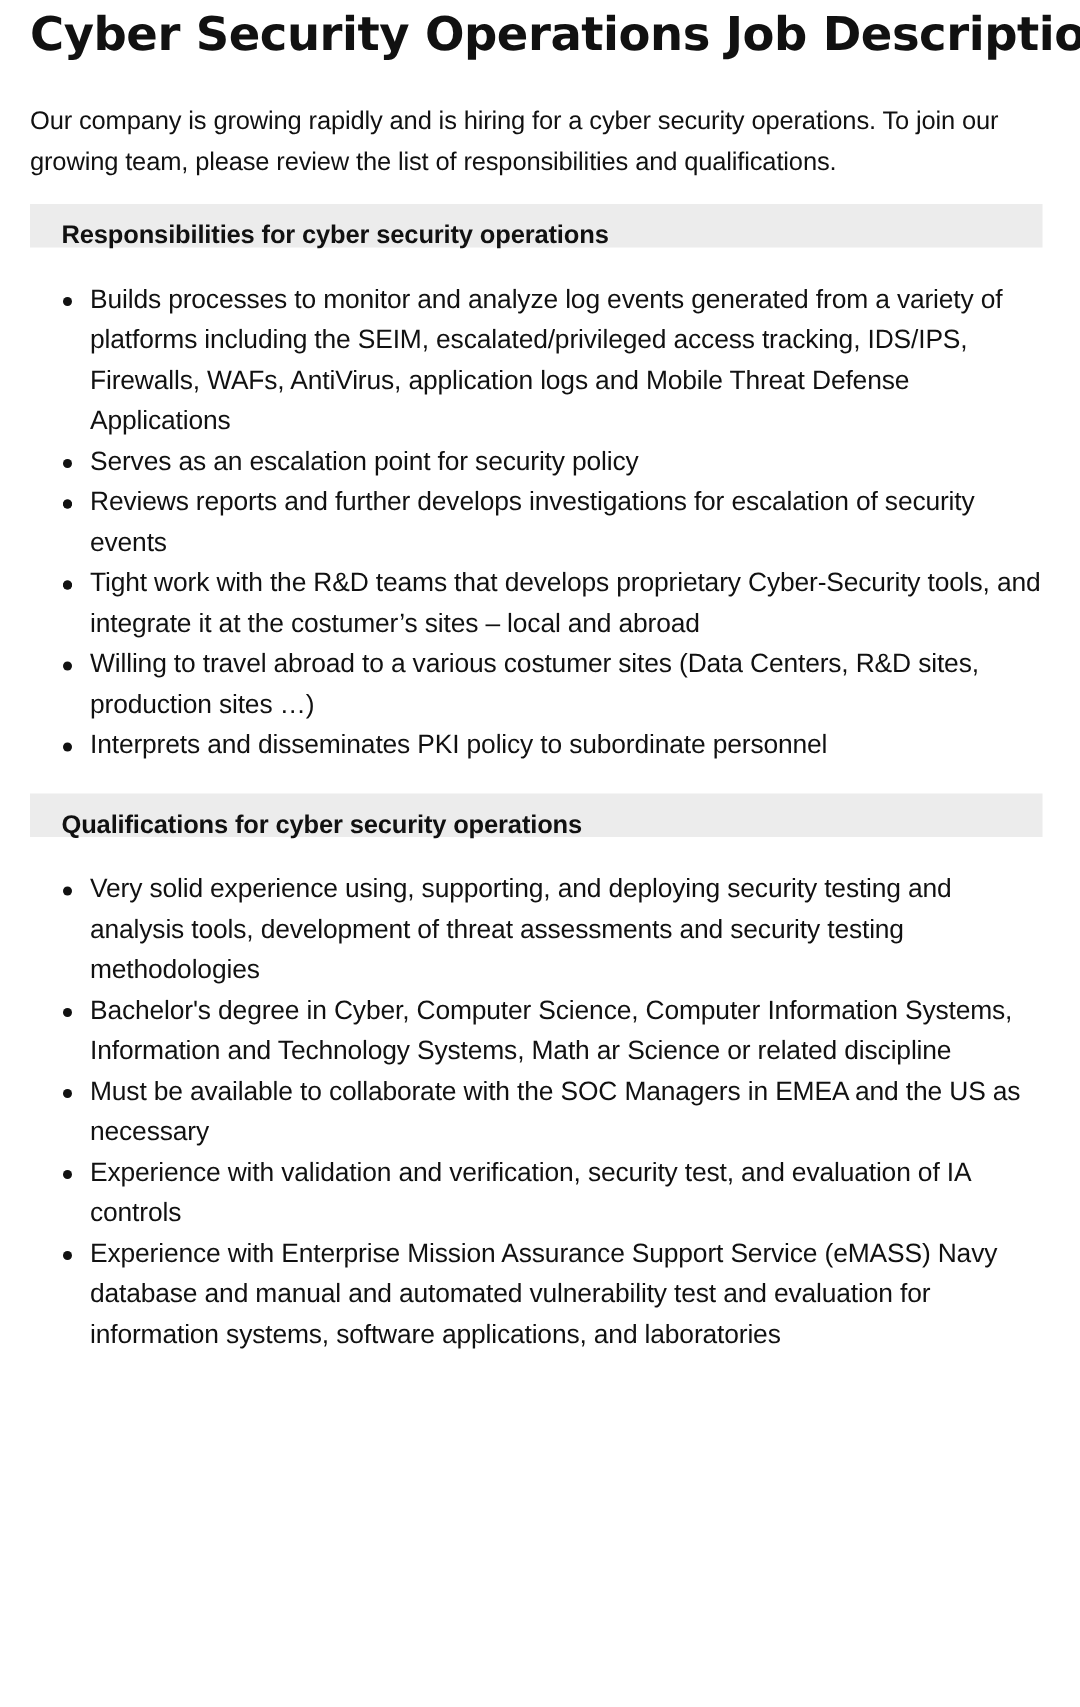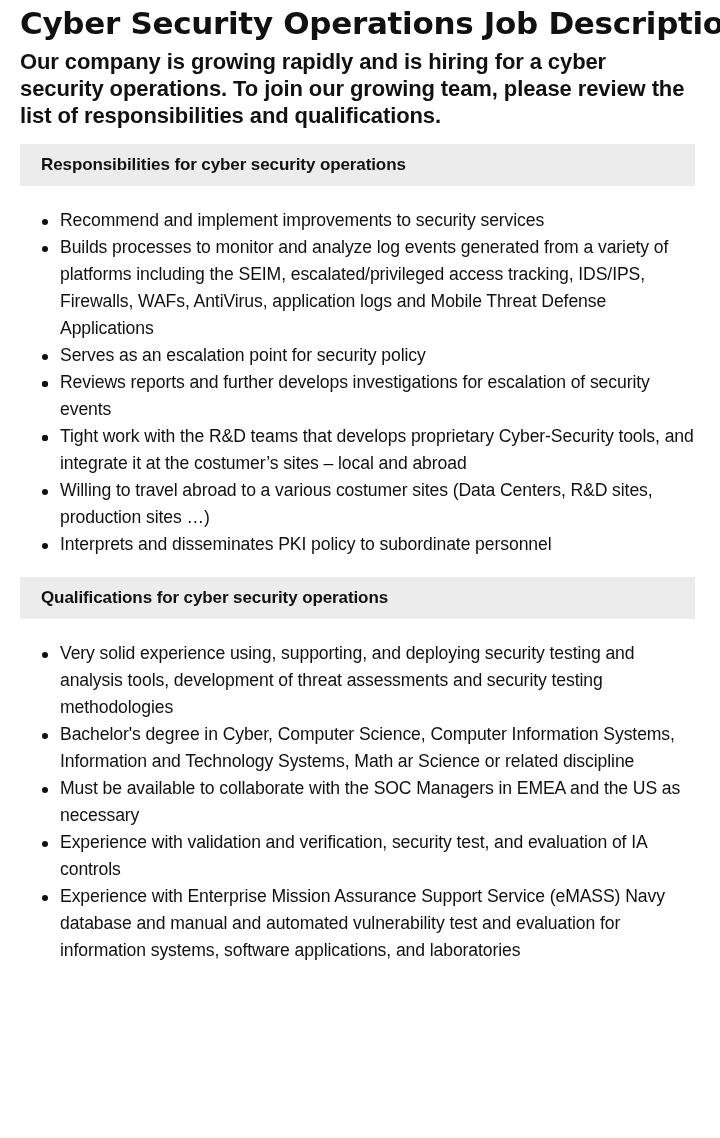--- a/index.html
+++ b/index.html
@@ -23,29 +23,28 @@
       font-size: 31px;
       letter-spacing: -0.3px;
       text-align: center;
       margin: 0;
       padding-top: 3px;
       height: 40px;
       line-height: 40px;
       white-space: nowrap;
     }
     .intro {
-      font-size: 22px;
+      font-size: 17px;
       line-height: 27px;
-      margin: 5px 0 0 0;
+      margin: 24px 0 0 0;
       letter-spacing: -0.1px;
-      font-weight: bold;
     }
     .section-header {
       background: #ececec;
-      height: 42px;
+      height: 29px;
       line-height: 42px;
       padding-left: 21px;
       font-weight: bold;
       font-size: 17px;
       margin-top: 15px;
       letter-spacing: -0.1px;
     }
     ul.items {
       list-style: none;
       margin: 21px 0 0 0;
@@ -75,21 +74,20 @@
 <body>
 
 <div class="page">
   <h1 class="page-title">Cyber Security Operations Job Description</h1>
 
   <p class="intro">Our company is growing rapidly and is hiring for a cyber security operations. To join our growing team, please review the list of responsibilities and qualifications.</p>
 
   <div class="section-header">Responsibilities for cyber security operations</div>
 
   <ul class="items resp-list">
-    <li><span class="bullet"></span><span>Recommend and implement improvements to security services</span></li>
     <li><span class="bullet"></span><span>Builds processes to monitor and analyze log events generated from a variety of platforms including the SEIM, escalated/privileged access tracking, IDS/IPS, Firewalls, WAFs, AntiVirus, application logs and Mobile Threat Defense Applications</span></li>
     <li><span class="bullet"></span><span>Serves as an escalation point for security policy</span></li>
     <li><span class="bullet"></span></li>
     <li><span class="bullet"></span><span>Reviews reports and further develops investigations for escalation of security events</span></li>
     <li><span class="bullet"></span></li>
     <li><span class="bullet"></span><span>Tight work with the R&amp;D teams that develops proprietary Cyber-Security tools, and integrate it at the costumer’s sites – local and abroad</span></li>
     <li><span class="bullet"></span><span>Willing to travel abroad to a various costumer sites (Data Centers, R&amp;D sites, production sites …)</span></li>
     <li><span class="bullet"></span><span>Interprets and disseminates PKI policy to subordinate personnel</span></li>
   </ul>
 

